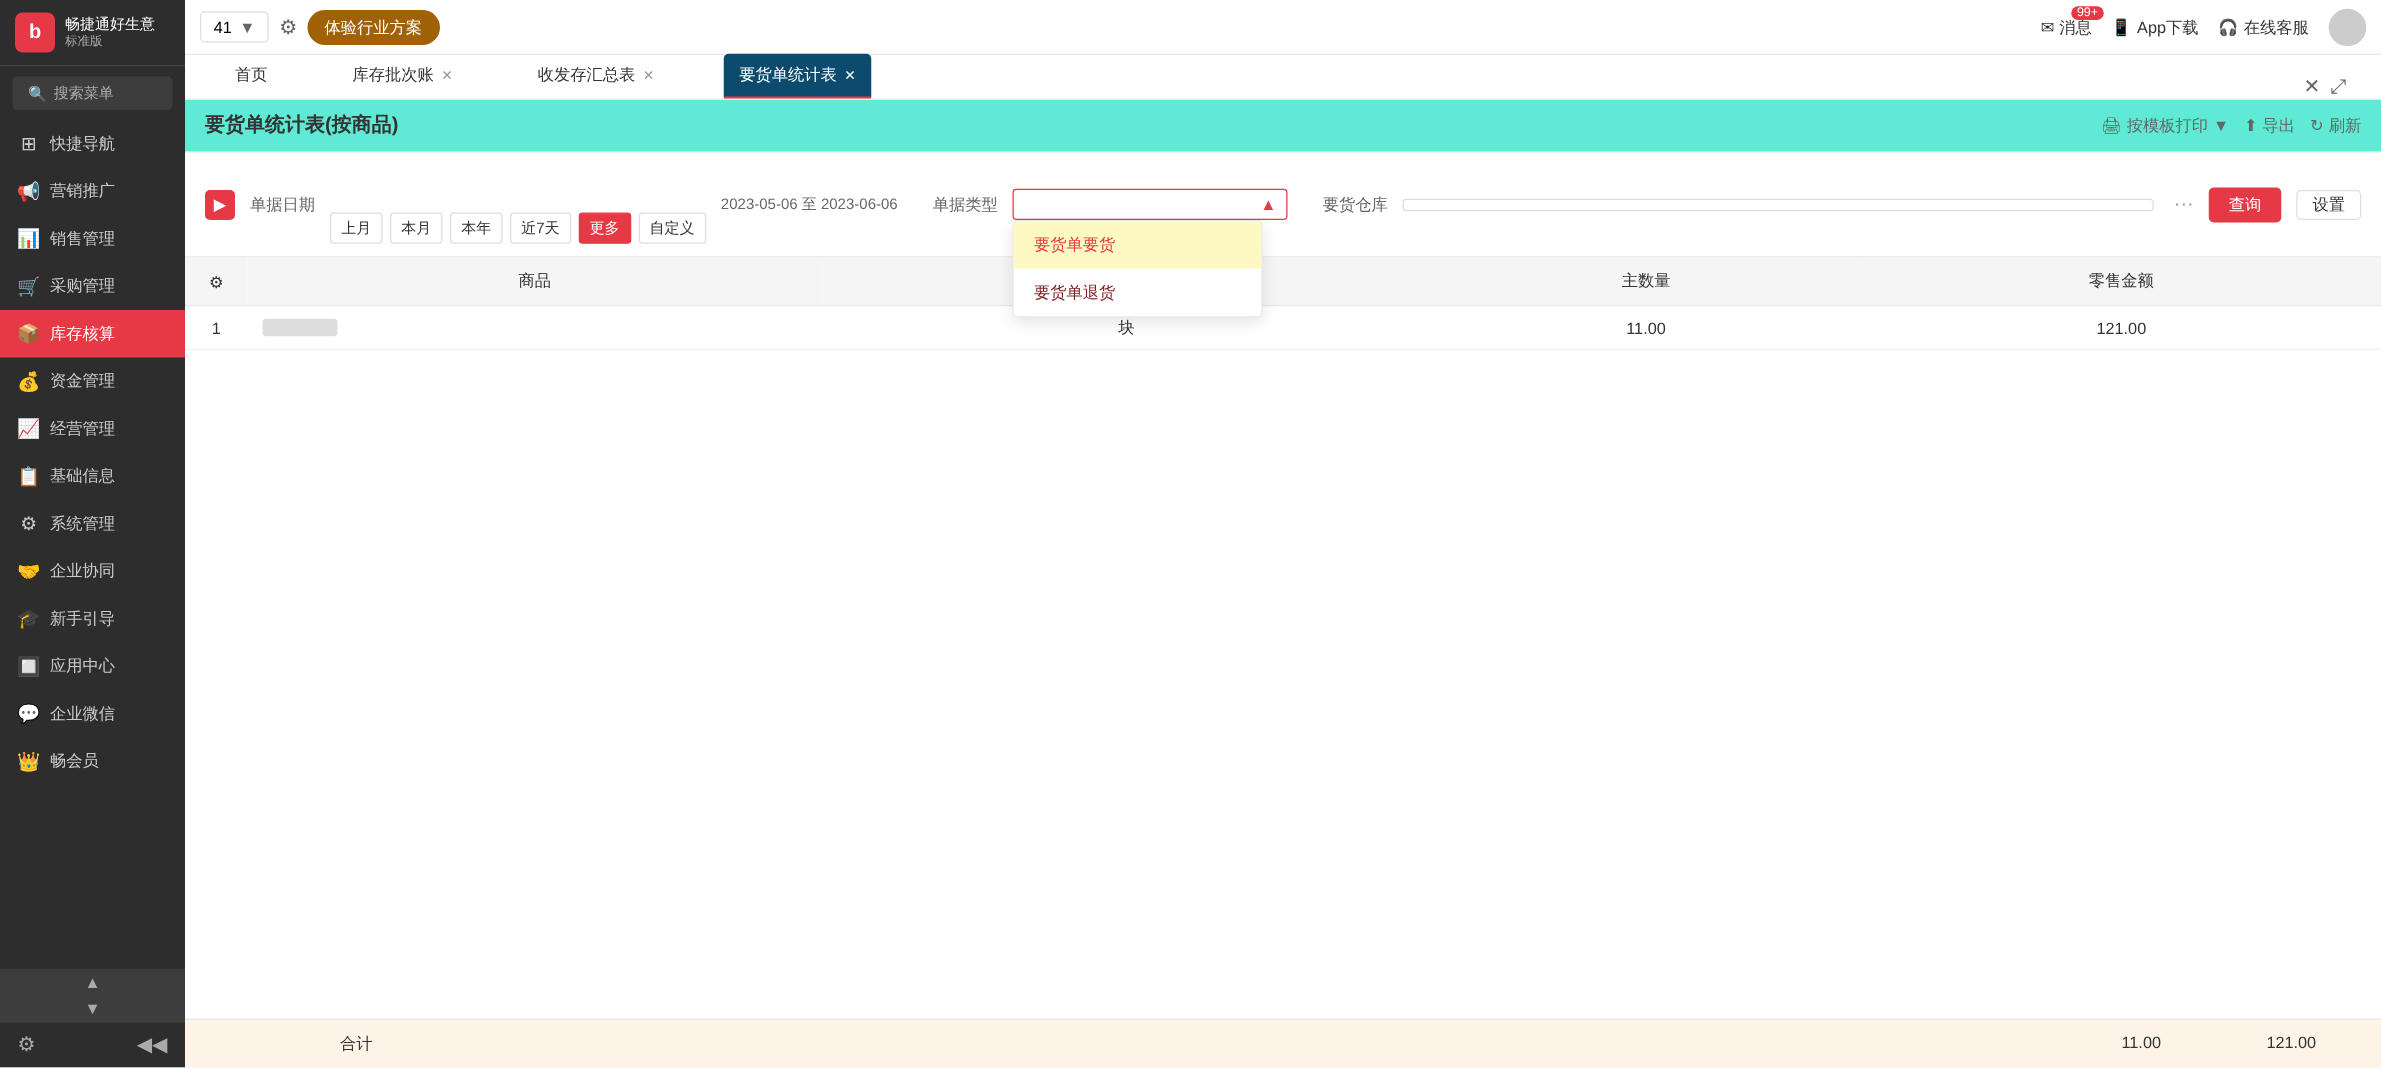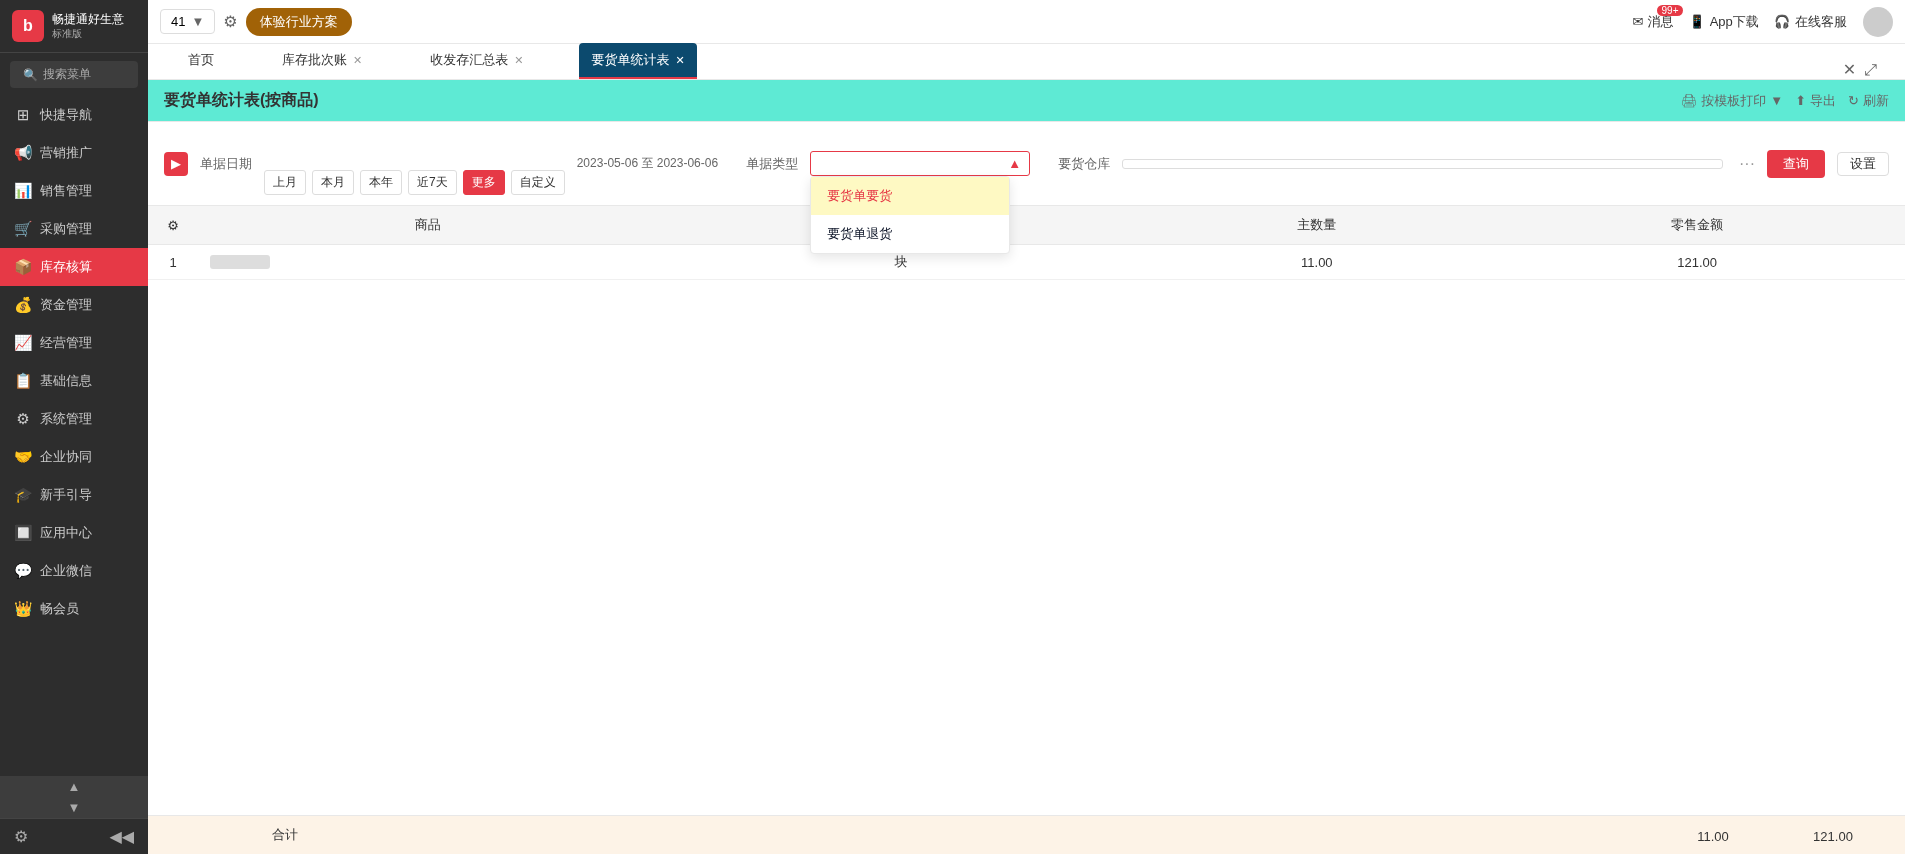--- a/index.html
+++ b/index.html
@@ -205,21 +205,21 @@
       padding: 2px 12px; font-size: 13px; cursor: pointer; font-family: inherit;
     }
 
     
     .dropdown-overlay {
       position: absolute; top: 100%; left: 0; z-index: 1000;
       background: white; border: 1px solid #e8e8e8; border-radius: 4px;
       box-shadow: 0 4px 12px rgba(0,0,0,0.1); min-width: 200px;
     }
     .dropdown-item {
-      padding: 10px 16px; font-size: 13px; cursor: pointer; color: #0f172a;
+      padding: 10px 16px; font-size: 13px; cursor: pointer; color: #7f1d1d;
     }
     .dropdown-item.selected { background: #fef9c3; color: #e63946; }
 
     
     .table-container {
       flex: 1; overflow: auto; background: white; margin: 0;
     }
     table { width: 100%; border-collapse: collapse; font-size: 13px; }
     thead tr { background: #f5f5f5; }
     th {
@@ -229,21 +229,21 @@
     }
     th:first-child { width: 50px; }
     td {
       padding: 8px 12px; text-align: center; color: #333;
       border-bottom: 1px solid #f0f0f0;
     }
     td.product-cell { text-align: left; }
 
     .table-footer {
       background: #fdf3e7; padding: 10px 12px;
-      display: flex; align-items: flex-end;
+      display: flex; align-items: flex-start;
       border-top: 1px solid #e8e8e8; font-size: 13px;
     }
     .footer-label { width: 200px; text-align: center; color: #333; padding-left: 50px; }
     .footer-qty { width: 120px; text-align: center; color: #333; font-weight: 500; }
     .footer-amount { width: 120px; text-align: center; color: #333; font-weight: 500; }
 
     
     .blurred { background: #ddd; color: transparent; border-radius: 3px; display: inline-block; min-width: 60px; height: 14px; }
     .dropdown-wrapper {
       position: relative;

